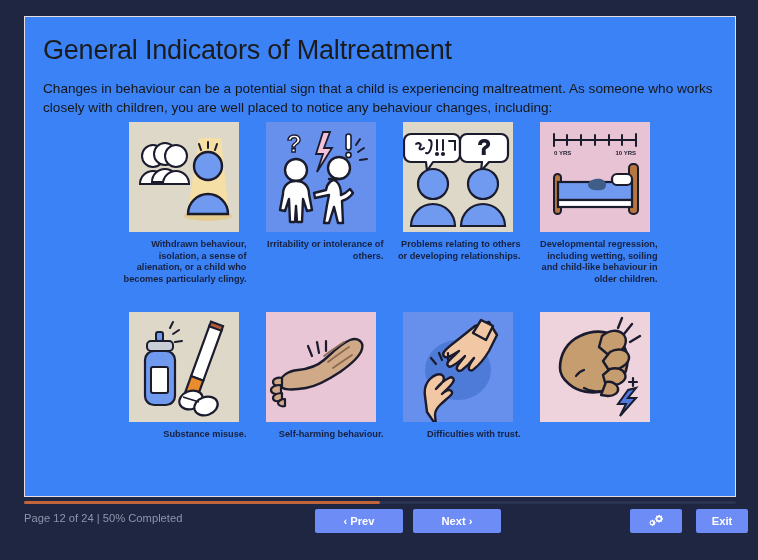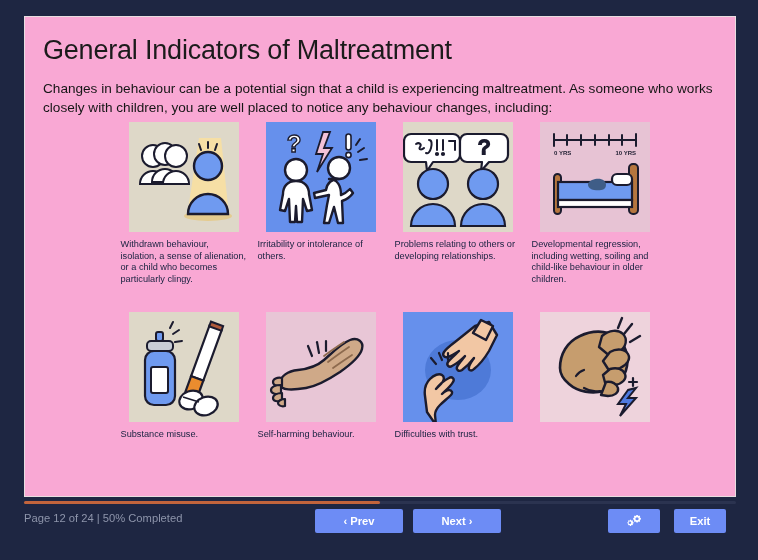--- a/index.html
+++ b/index.html
@@ -12,21 +12,21 @@
   #frame {
     position: relative;
     width: 758px; height: 560px;
     background: #1e2642;
   }
   
   #slide {
     position: absolute;
     left: 24px; top: 16px;
     width: 712px; height: 481px;
-    background: #f9a8d4;
+    background: #3b82f6;
     border: 1px solid #e8dde0;
     padding-left: 39px;
   }
   #page-title {
     position: absolute;
     left: 18px; top: 18px;
     font-size: 27px;
     font-weight: 400;
     color: #1b1b1b;
     letter-spacing: -0.2px;
@@ -57,24 +57,24 @@
   }
   .thumb {
     width: 110px; height: 110px;
     position: relative;
     overflow: hidden;
     flex: 0 0 auto;
   }
   .cap {
     margin-top: 7px;
     width: 126px;
-    text-align: left;
+    text-align: right;
     font-size: 9.2px;
     line-height: 11.6px;
-    font-weight: normal;
+    font-weight: bold;
     color: #17213f;
   }
   
   .bg-beige { background: #ded8c8; }
   .bg-blue  { background: #6690ec; }
   .bg-pink  { background: #e7c3d4; }
   .bg-pink2 { background: #e8c6d6; }
   .bg-pinklt{ background: #eed3dc; }
   .thumb svg { display:block; width:110px; height:110px; }
   
@@ -113,21 +113,21 @@
     font-weight: bold;
     font-family: "Liberation Sans", sans-serif;
     display: flex; align-items: center; justify-content: center;
     cursor: pointer;
     padding: 0 14px;
   }
   #prev-button { width: 88px; }
   #next-button { width: 88px; }
   #rightbtns {
     position: absolute;
-    right: 32px; top: 509px;
+    right: 10px; top: 509px;
     display: flex; gap: 14px;
   }
   #settings-button { width: 52px; }
   #exit-button { width: 52px; }
   .gear-wrap { display:flex; align-items:center; justify-content:center; }
 </style>
 </head>
 <body>
 
 <div id="frame">

